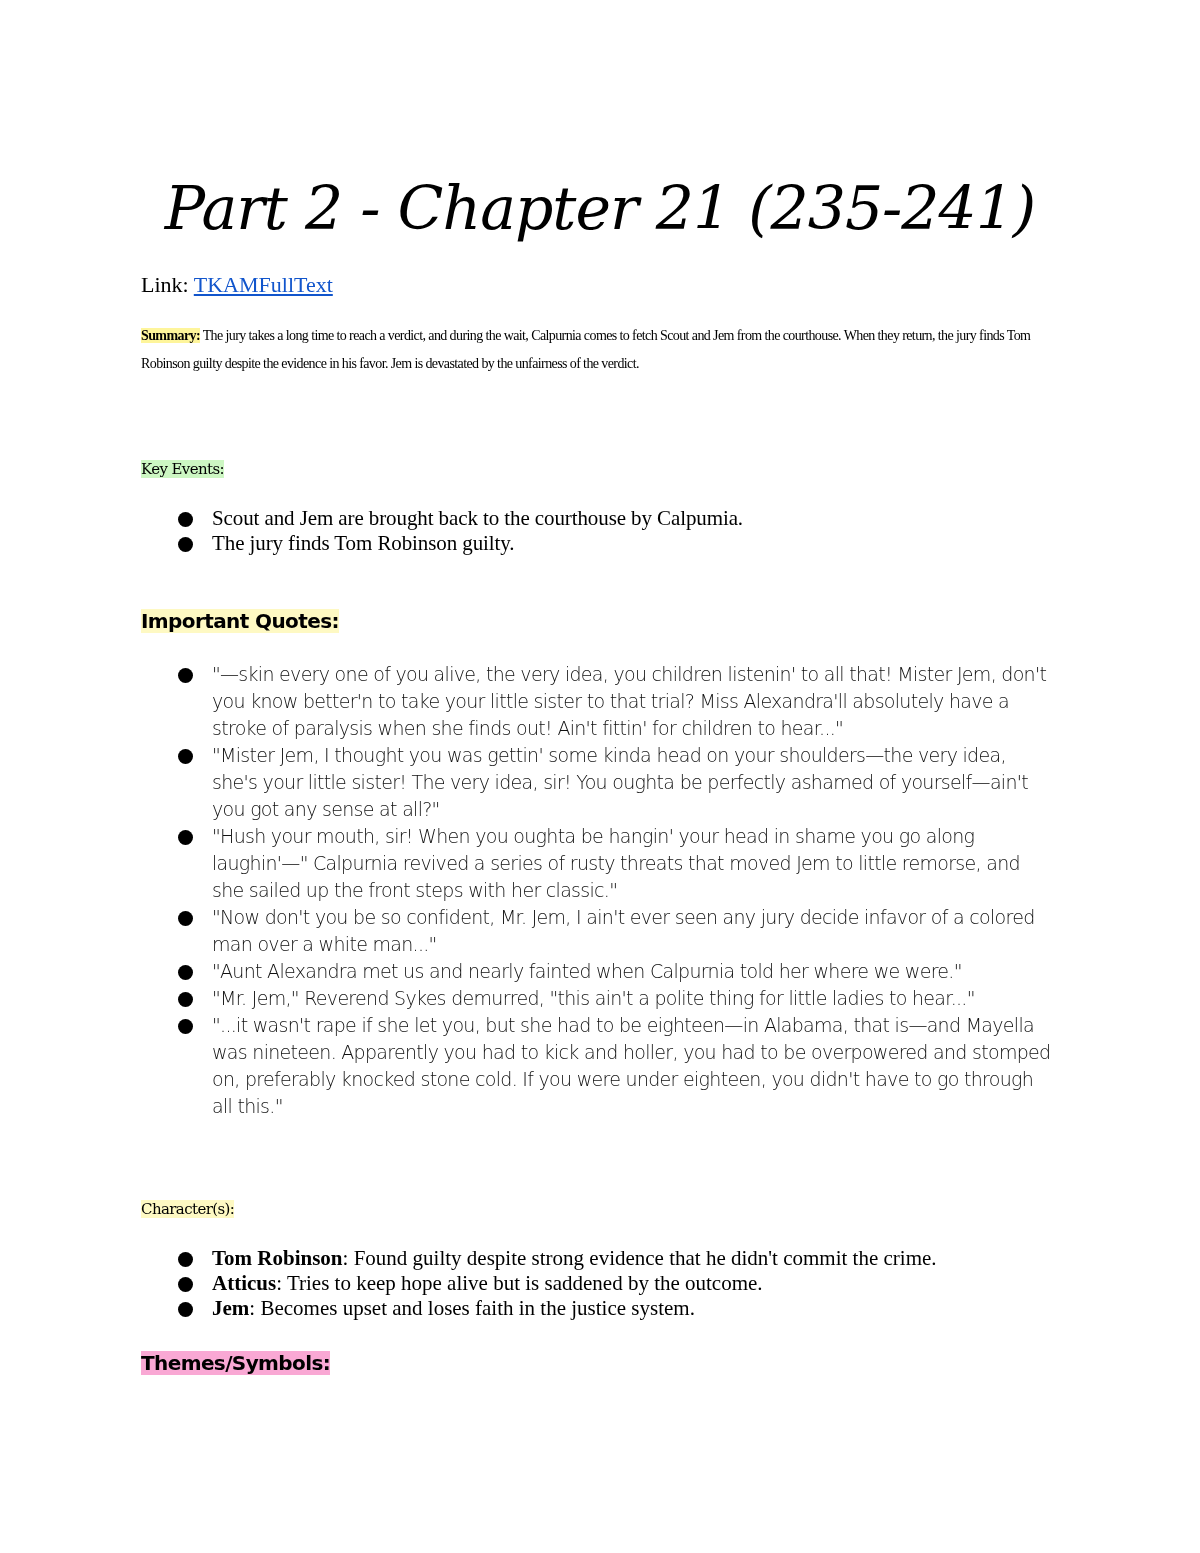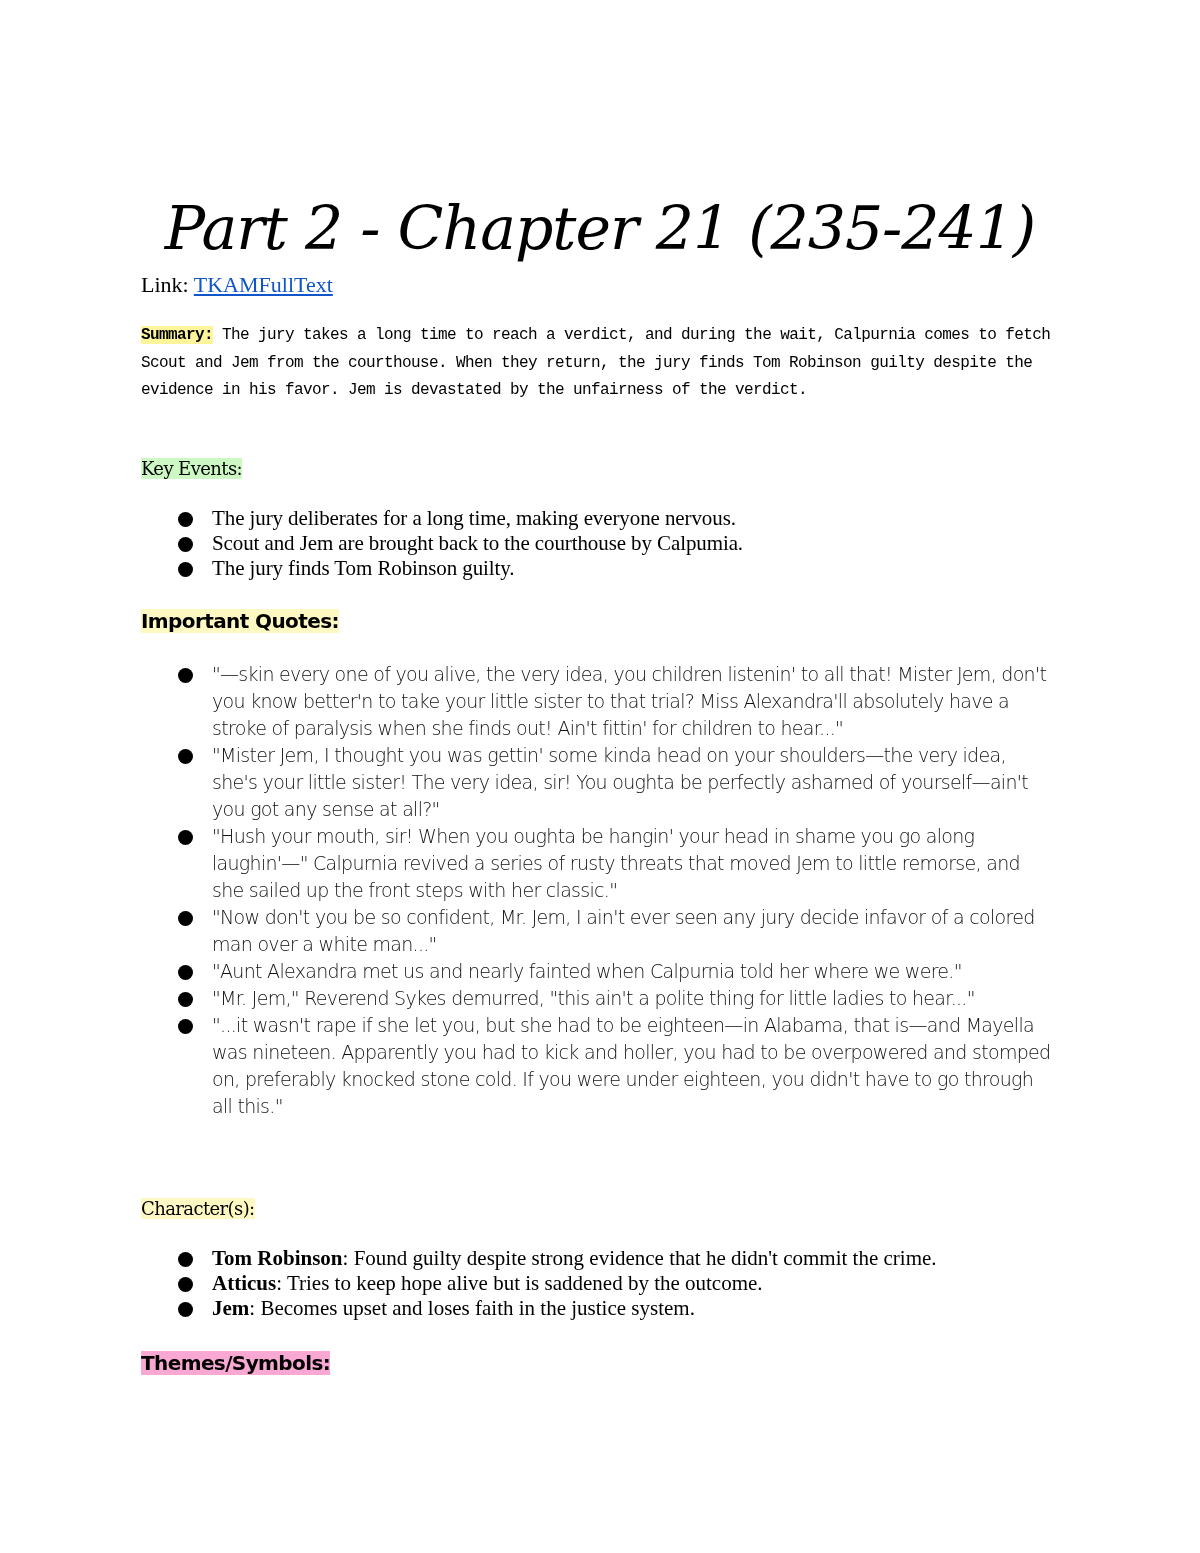--- a/index.html
+++ b/index.html
@@ -28,57 +28,56 @@
       width: 1200px;
       top: 168px;
       text-align: center;
       font-family: "DejaVu Serif", serif;
       font-style: italic;
       font-size: 60px;
       line-height: 80px;
       letter-spacing: -1px;
       color: #000;
       font-weight: normal;
-      margin-top: 20px;
     }
     .link-line {
       position: absolute;
       left: 141px;
       top: 270px;
       font-family: "Liberation Serif", serif;
       font-size: 22px;
       line-height: 30px;
     }
     .link-line a {
       color: #1155cc;
       text-decoration: underline;
     }
     .summary {
       position: absolute;
       left: 141px;
       top: 322px;
       width: 930px;
-      font-family: Liberation Mono, monospace;
-      font-size: 16px;
+      font-family: Liberation Serif, serif;
+      font-size: 14px;
       line-height: 27.5px;
       letter-spacing: -0.6px;
     }
     .hl-label {
       font-weight: bold;
     }
     .hl-yellow { background: #fef59b; }
     .hl-green { background: #cdf7c3; }
     .hl-cyan { background: #fef9c3; }
     .hl-pink { background: #fef9c3; }
     .hl-blue { background: #f9a8d4; }
 
     .section-heading {
       position: absolute;
       left: 141px;
-      font-size: 18px;
+      font-size: 15px;
       line-height: 30px;
     }
     .serif-heading {
       font-family: "DejaVu Serif", serif;
       letter-spacing: -0.6px;
     }
     .sans-heading {
       font-family: "DejaVu Sans", sans-serif;
       font-weight: bold;
       letter-spacing: -0.6px;
@@ -145,21 +144,20 @@
   <div class="summary">
     <span class="hl-label hl-yellow">Summary:</span>
     <span>The jury takes a long time to reach a verdict, and during the wait, Calpurnia comes to fetch Scout and Jem from the courthouse. When they return, the jury finds Tom Robinson guilty despite the evidence in his favor. Jem is devastated by the unfairness of the verdict.</span>
   </div>
 
   <div class="section-heading serif-heading" style="top:454px;">
     <span class="hl-green">Key Events:</span>
   </div>
 
   <ul class="bullets events" style="top:506px;">
-    <li><span class="dot"></span><span>The jury deliberates for a long time, making everyone nervous.</span></li>
     <li><span class="dot"></span><span>Scout and Jem are brought back to the courthouse by Calpumia.</span></li>
     <li><span class="dot"></span><span>The jury finds Tom Robinson guilty.</span></li>
   </ul>
 
   <div class="section-heading sans-heading" style="top:606px;">
     <span class="hl-cyan">Important Quotes:</span>
   </div>
 
   <ul class="bullets quotes" style="top:661px;">
     <li><span class="dot"></span><span>"—skin every one of you alive, the very idea, you children listenin' to all that! Mister Jem, don't you know better'n to take your little sister to that trial? Miss Alexandra'll absolutely have a stroke of paralysis when she finds out! Ain't fittin' for children to hear..."</span></li>

